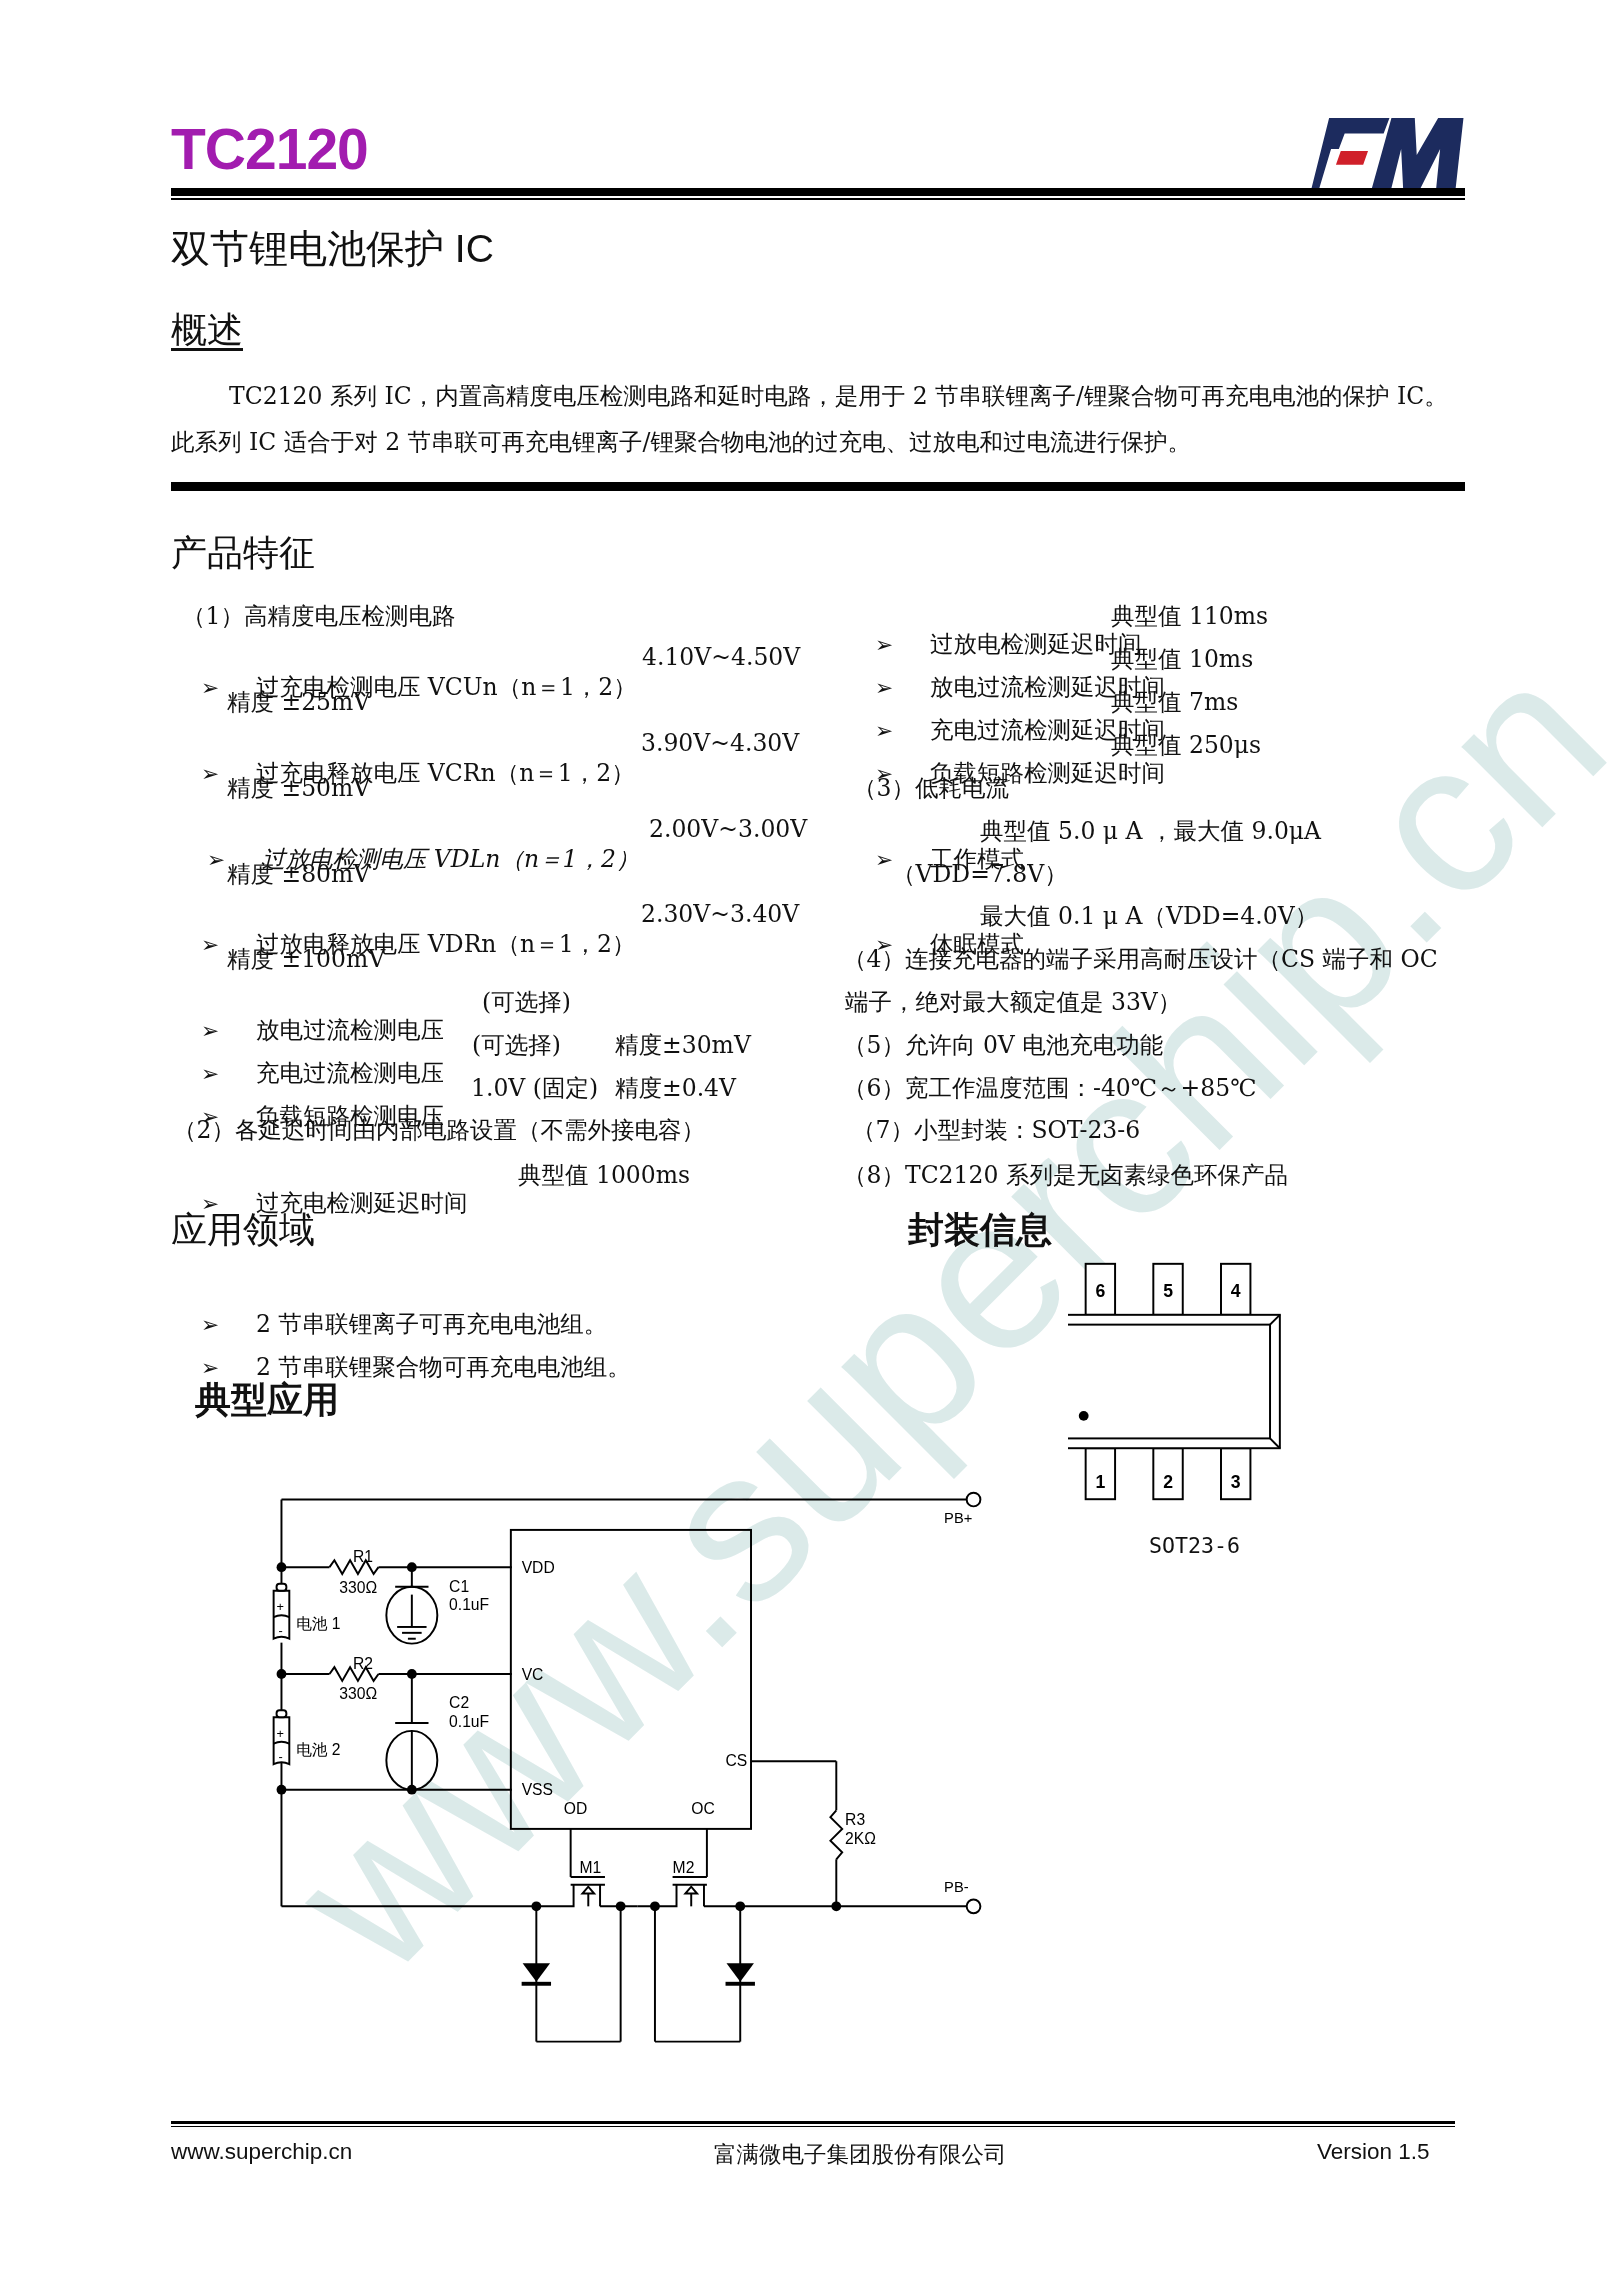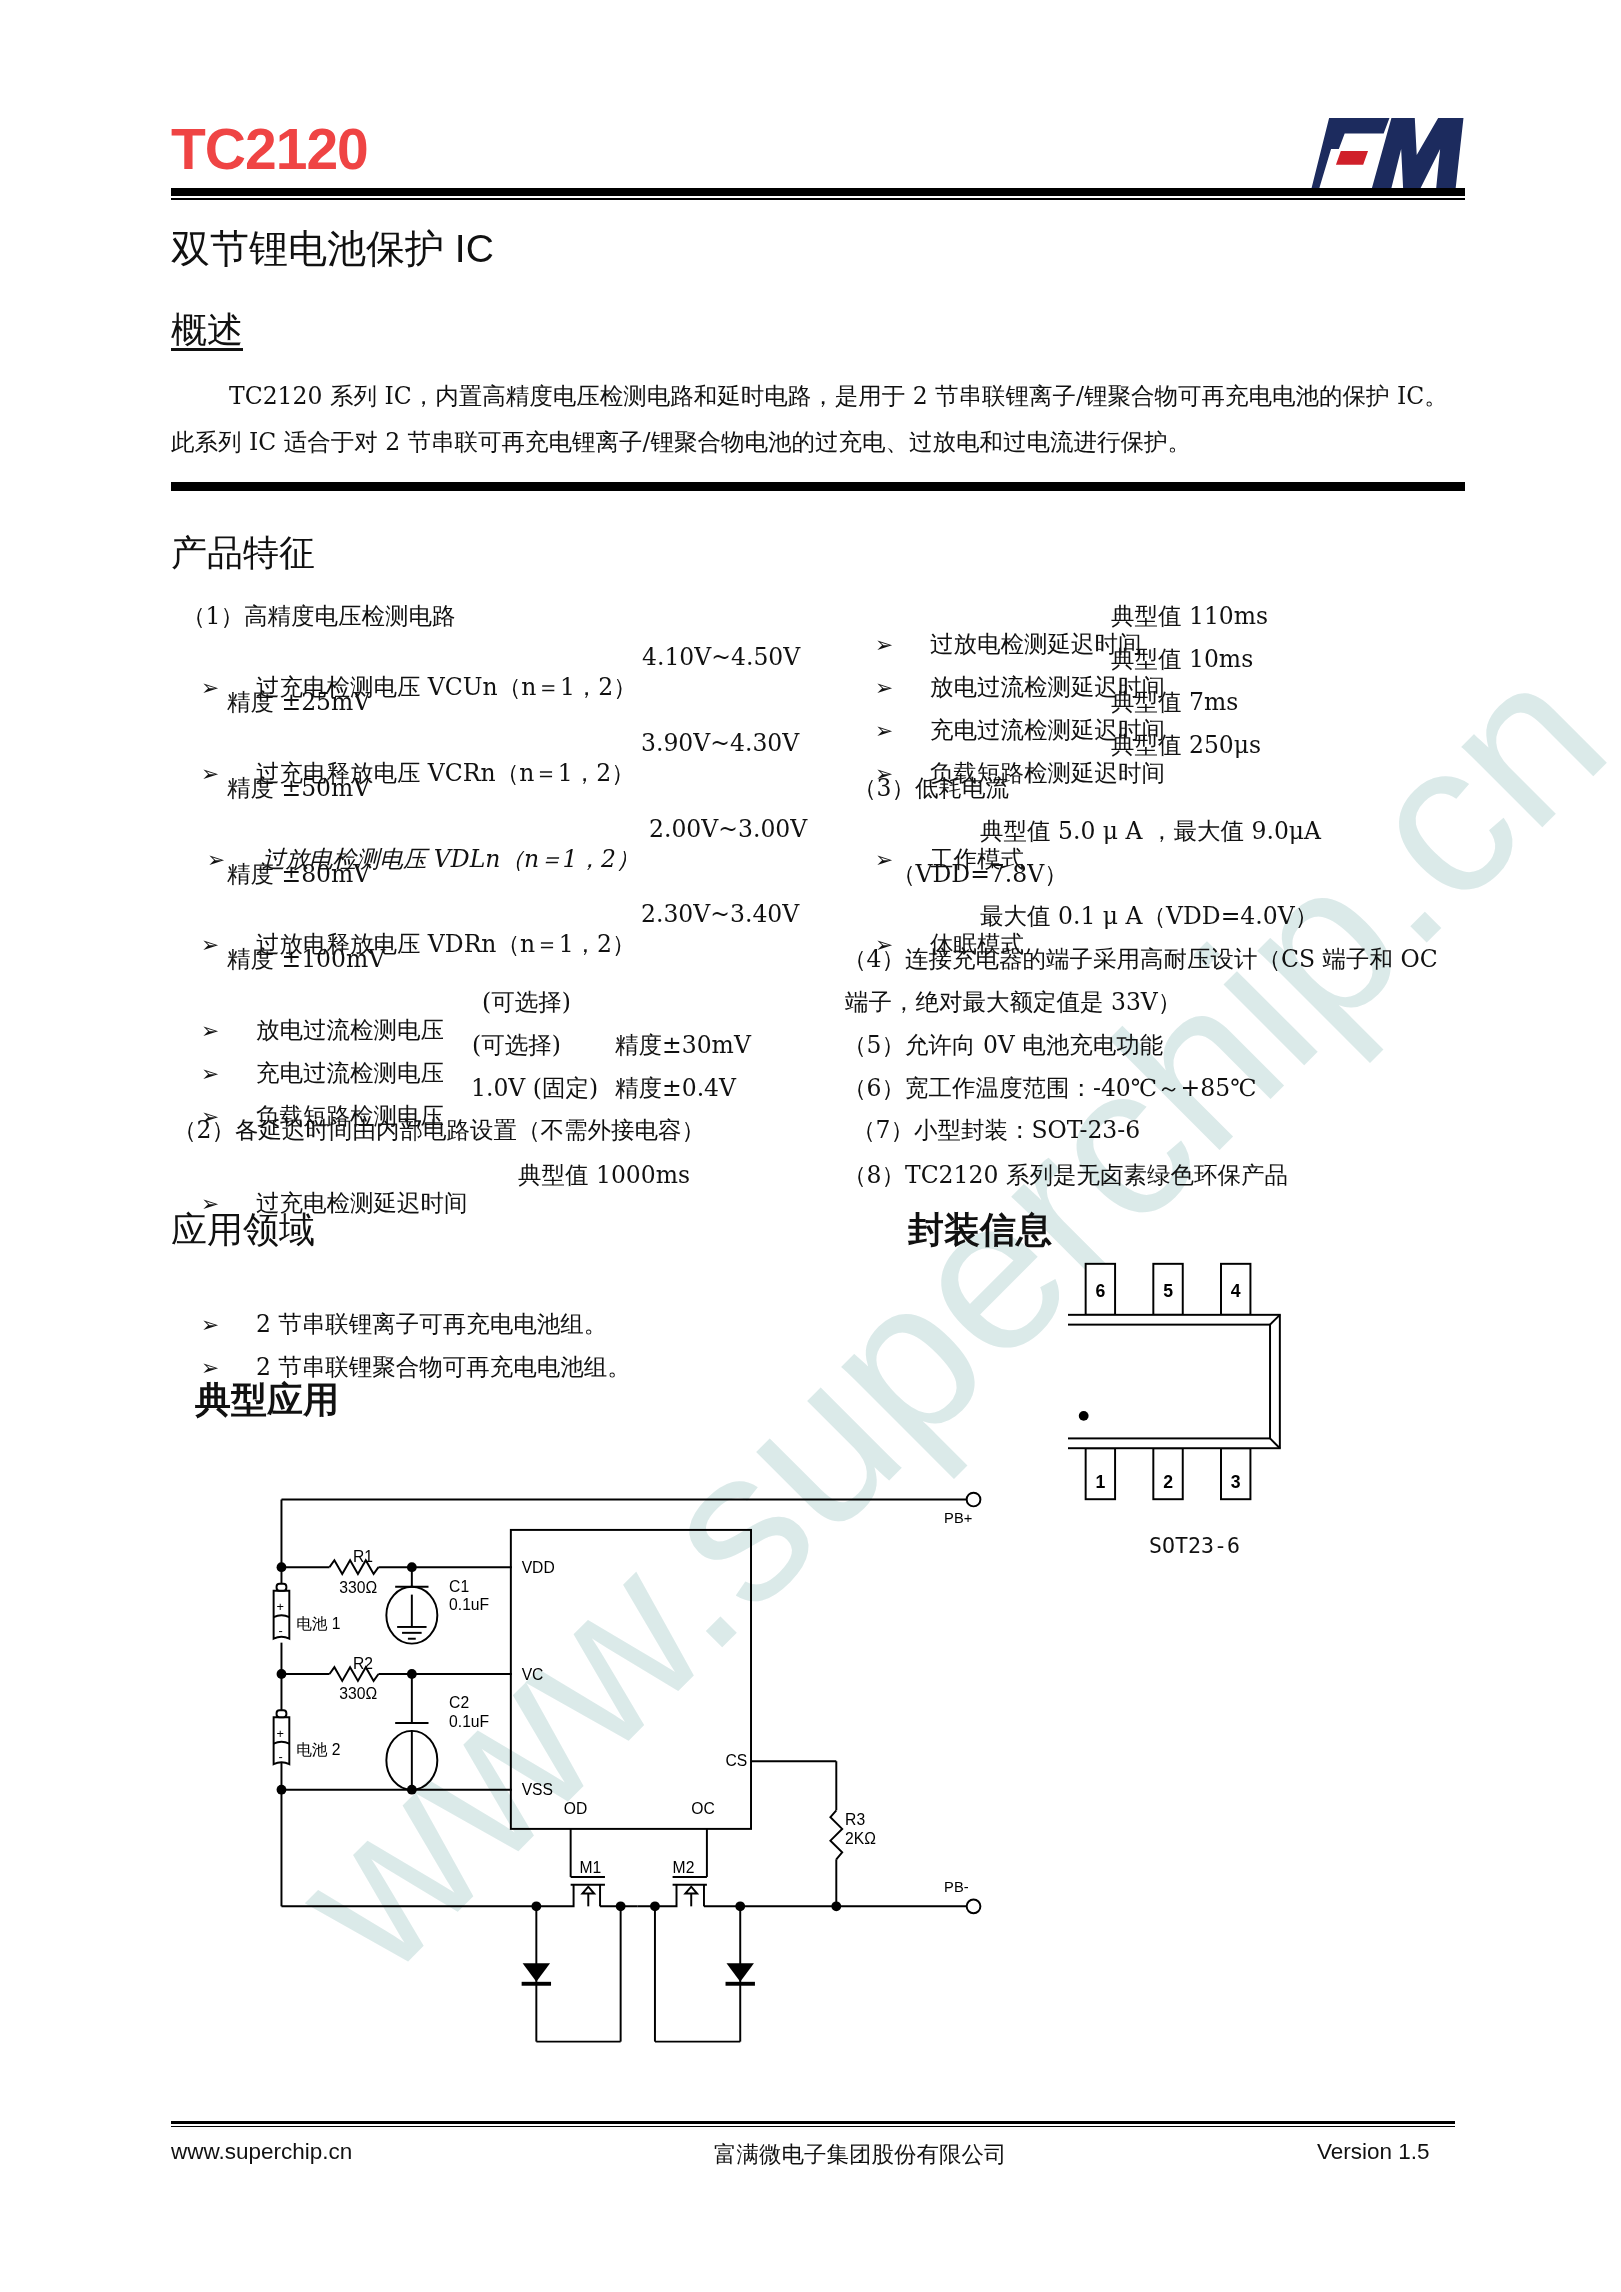--- a/index.html
+++ b/index.html
@@ -1,21 +1,21 @@
 <!DOCTYPE html>
 <html><head>
 <meta charset="utf-8">
 <style>
   html, body { margin:0; padding:0; background:#ffffff; }
   body { width:1621px; height:2293px; position:relative; overflow:hidden;
          font-family:"DejaVu Serif","Liberation Serif",serif; color:#111; }
   .abs { position:absolute; }
   .sans { font-family:"Liberation Sans","DejaVu Sans",sans-serif; }
   .serif { font-family:"Liberation Serif","DejaVu Serif",serif; }
-  #doc-title { left:171px; top:116px; font-size:57px; font-weight:bold; color:#ef4444; letter-spacing:-1px; }
+  #doc-title { left:171px; top:116px; font-size:57px; font-weight:bold; color:#a21caf; letter-spacing:-1px; }
   .rule-thick { background:#000; }
   #subtitle { left:171px; top:222px; font-size:39px; font-weight:normal; }
   .h2 { font-size:36px; font-weight:normal; font-family:"DejaVu Sans","Liberation Sans",sans-serif; }
   .h2b { font-size:36px; font-weight:bold; font-family:"DejaVu Sans","Liberation Sans",sans-serif; }
   #overview-heading { left:171px; top:306px; text-decoration:underline; text-underline-offset:5.9px; }
   .para { font-size:23.5px; line-height:45px; }
   .line { font-size:23.5px; white-space:pre; }
   .bullet { display:inline-block; width:55px; font-family:"DejaVu Sans",sans-serif; font-size:21.6px; }
   .watermark { position:absolute; left:225px; top:608px; font-family:"Liberation Sans","DejaVu Sans",sans-serif;
                font-size:216px; color:#cfe3e2; opacity:0.75; transform:rotate(-45deg); transform-origin:0 0;

